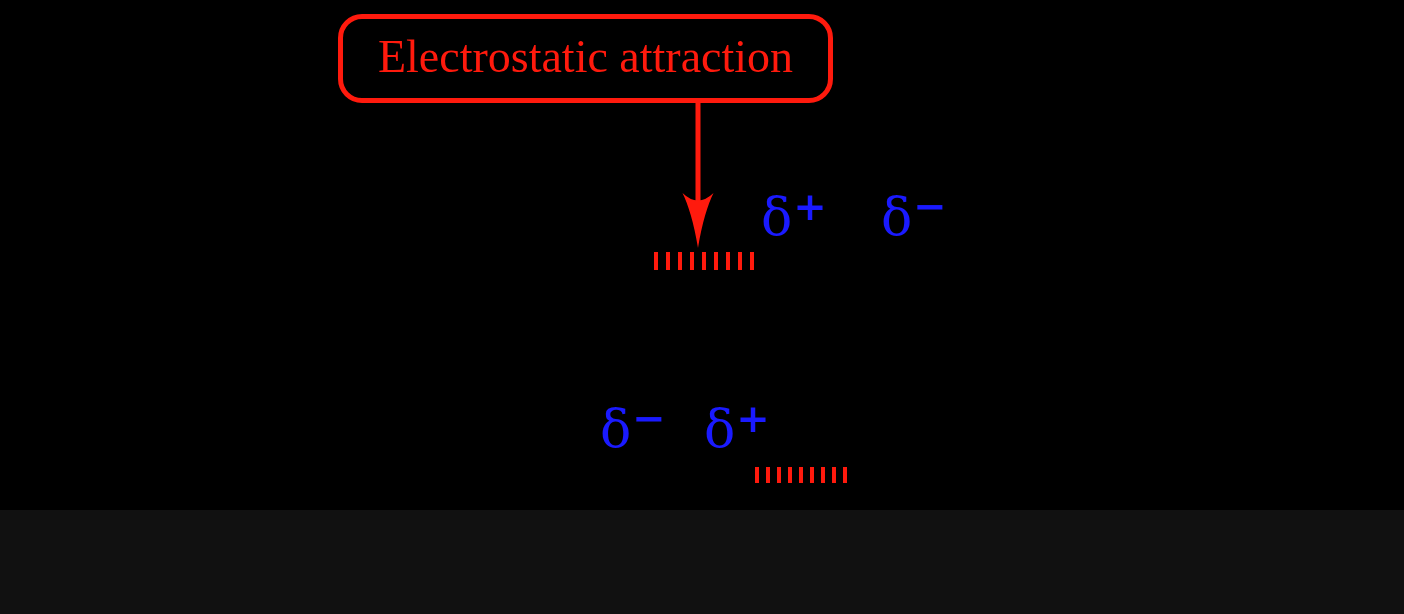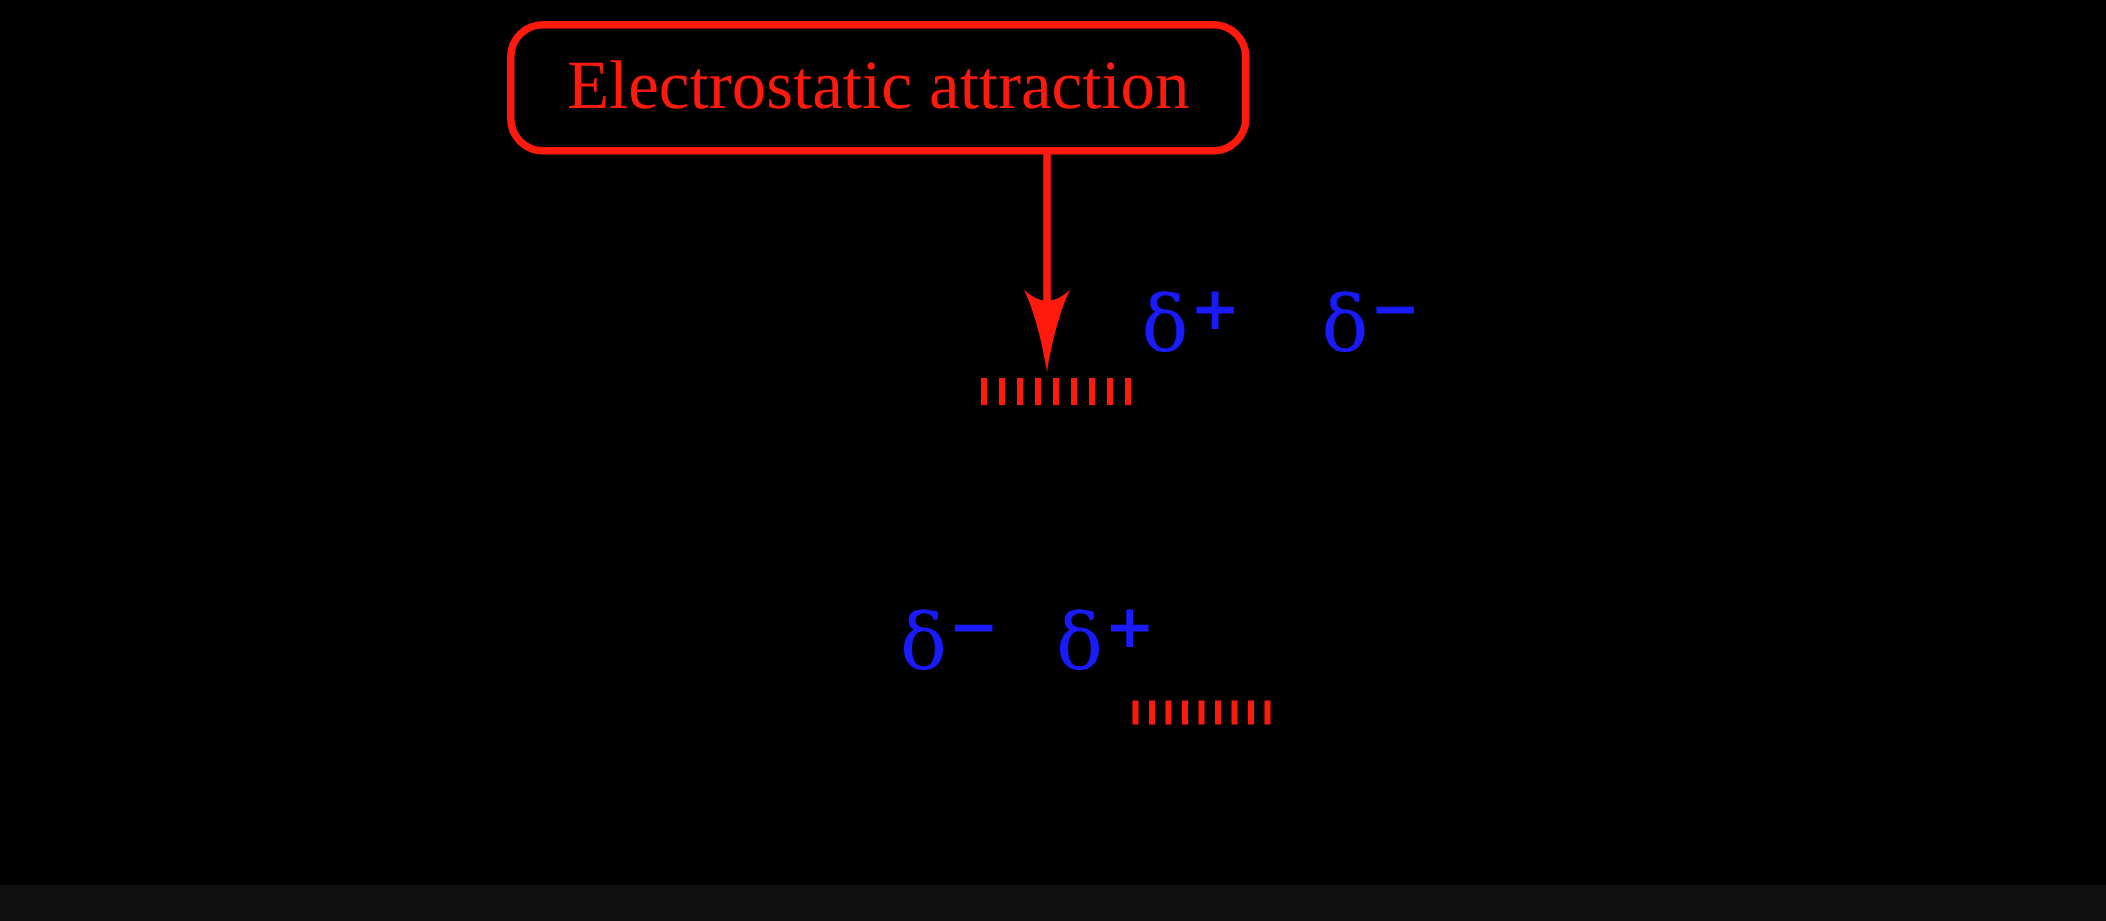--- a/index.html
+++ b/index.html
@@ -4,21 +4,21 @@
 <style>
   :root {
     --red: #ff1a0d;
     --blue: #1a1aff;
     --bg: #000000;
   }
   html, body { margin: 0; padding: 0; background: #111; }
   .canvas {
     position: relative;
     width: 1404px;
-    height: 590px;
+    height: 510px;
     background: var(--bg);
     overflow: hidden;
     font-family: "Liberation Serif", serif;
   }
 
   
   .callout {
     position: absolute;
     left: 338px;
     top: 14px;

